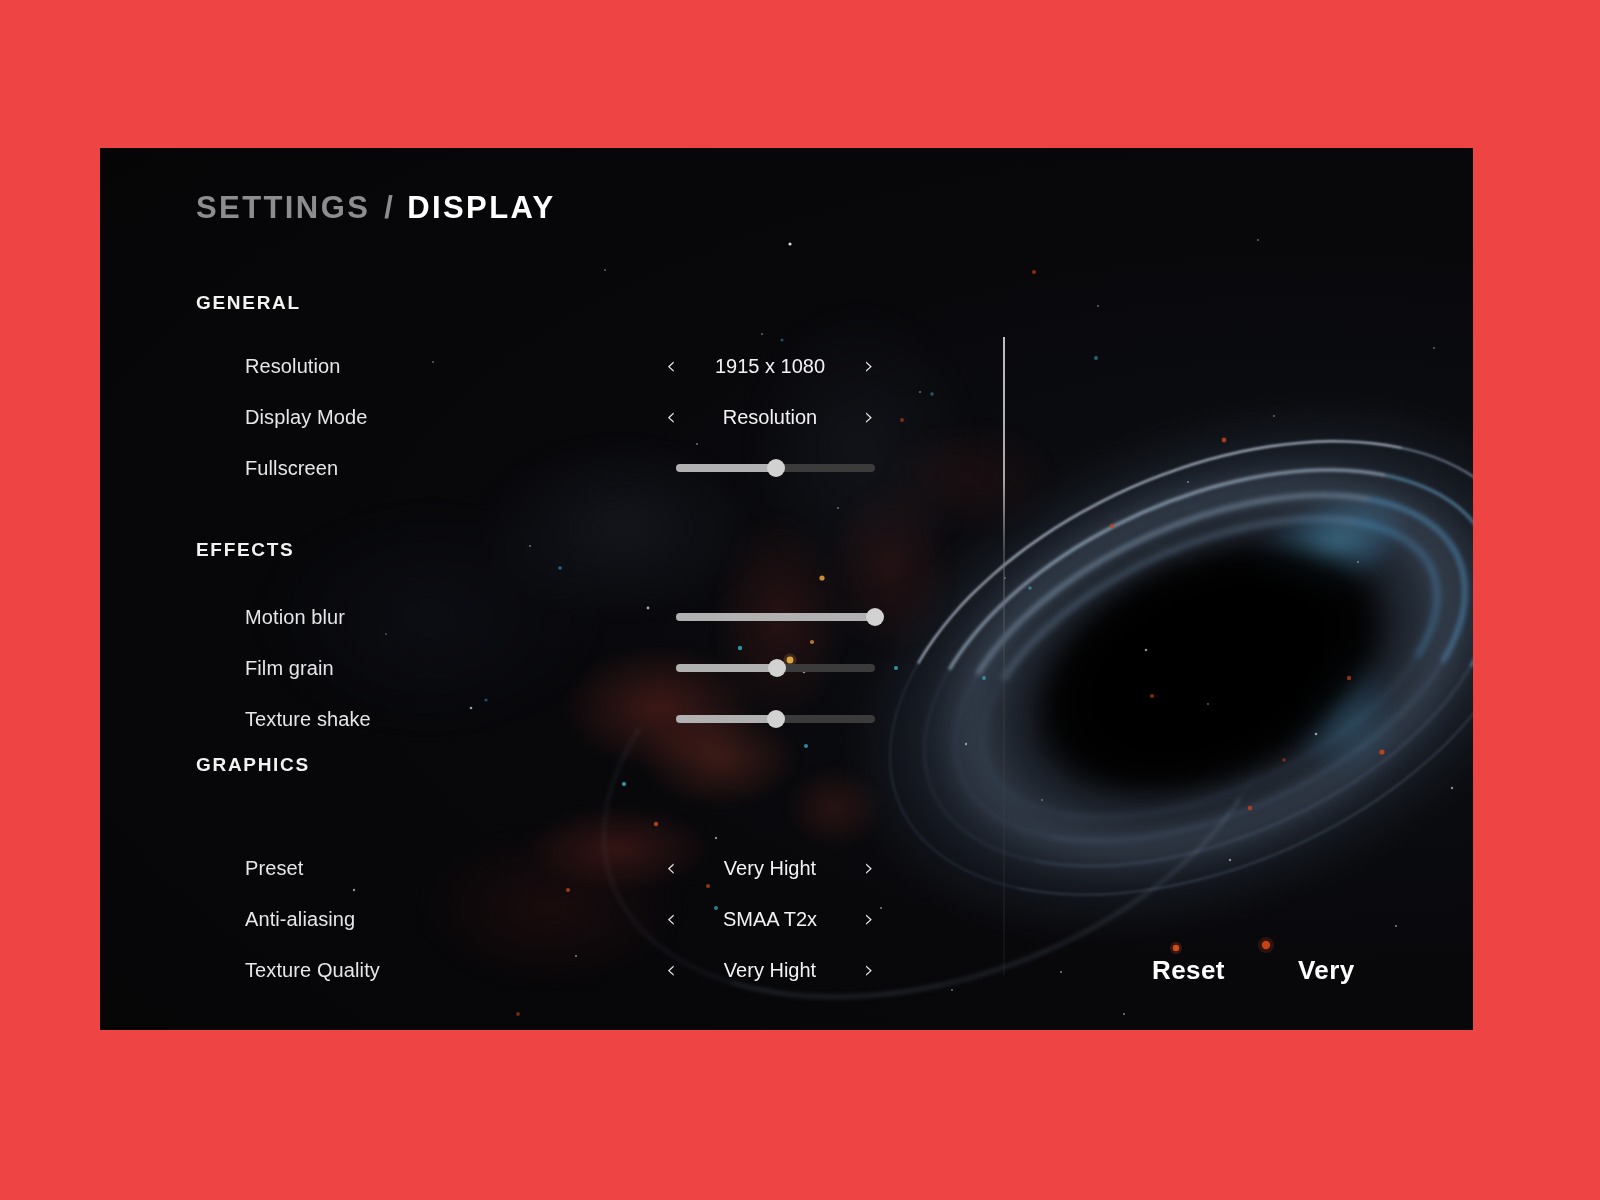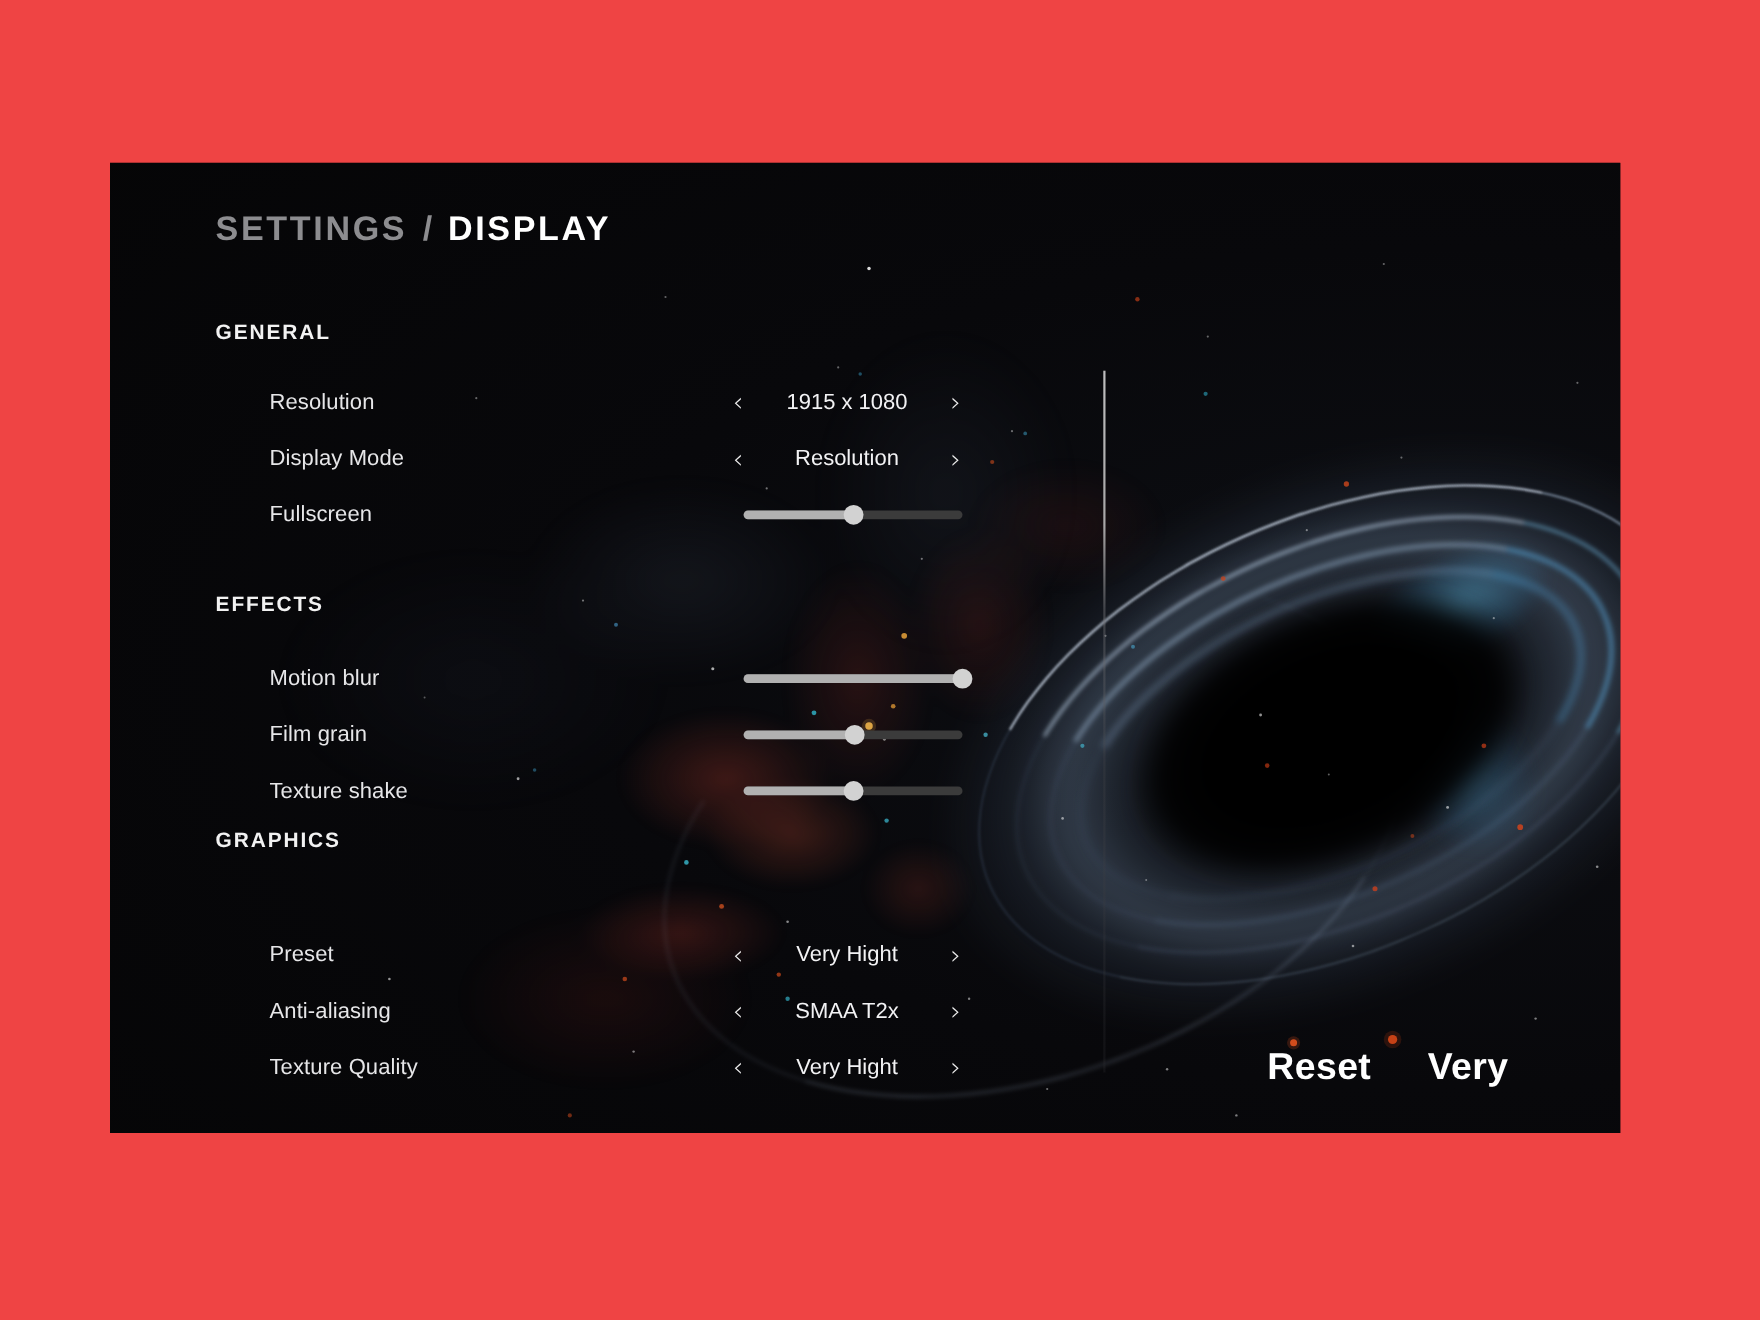--- a/index.html
+++ b/index.html
@@ -239,21 +239,21 @@
     background:#d2d2d2; border-radius:50%;
   }
 
   
   #footer-actions {
     position:absolute; left:1000px; top:800px;
     width:290px; height:44px;
   }
   .action-btn {
     position:absolute; top:0;
-    color:#ffffff; font-size:34px; font-weight:700;
+    color:#ffffff; font-size:26px; font-weight:700;
     letter-spacing:.4px; line-height:44px;
     cursor:pointer; white-space:nowrap;
   }
   #reset-button { left:52px; }
   #back-button  { left:198px; }
 </style>
 </head>
 <body>
 
 <div id="screen">

